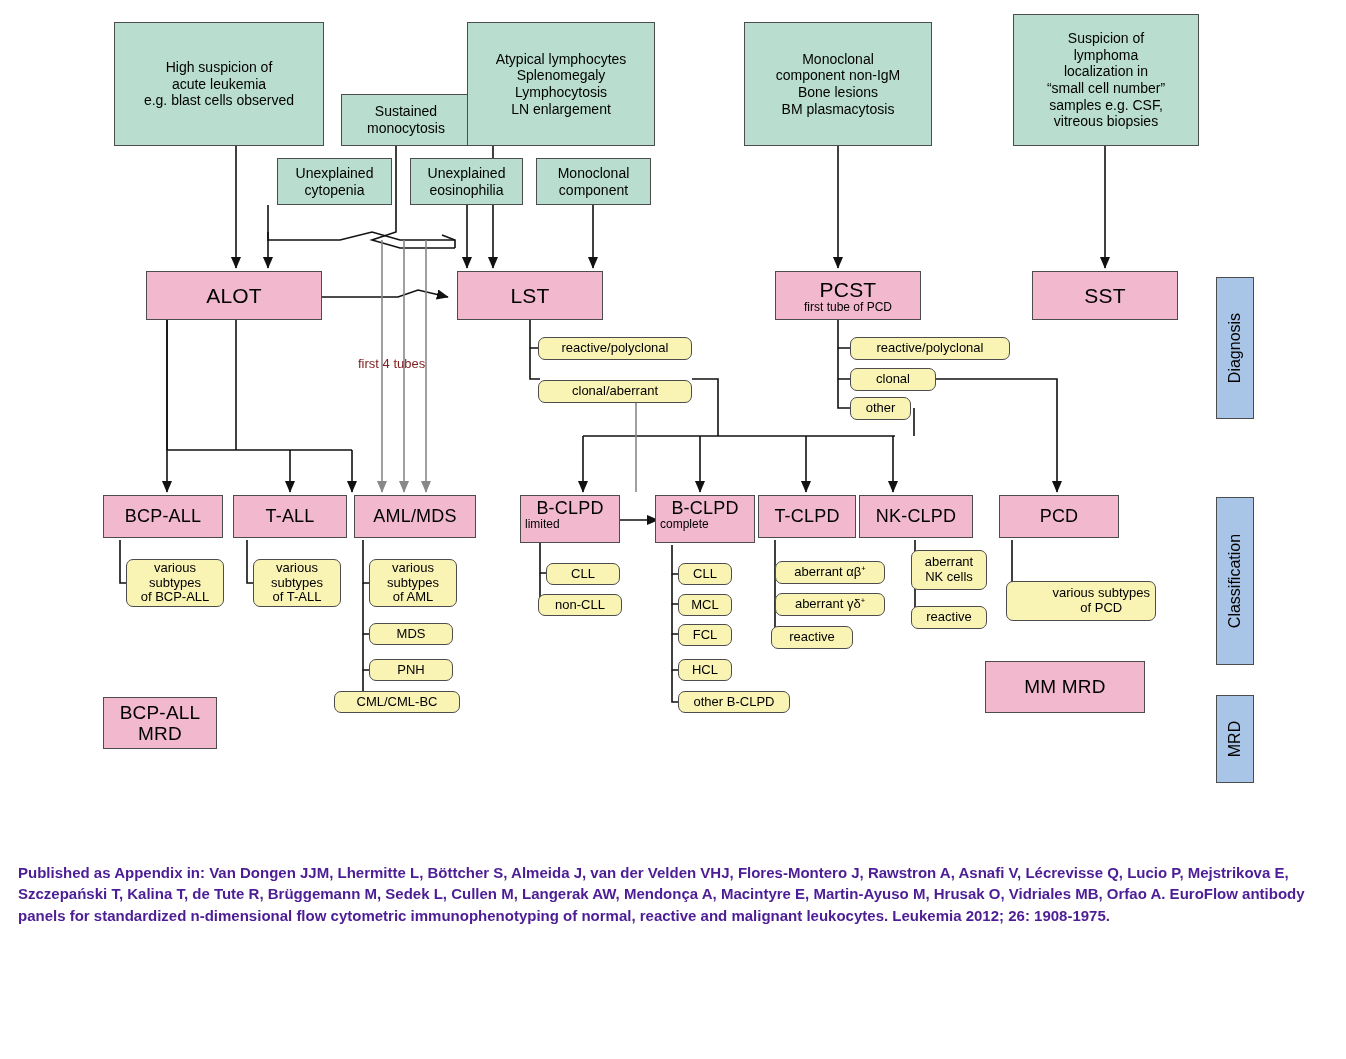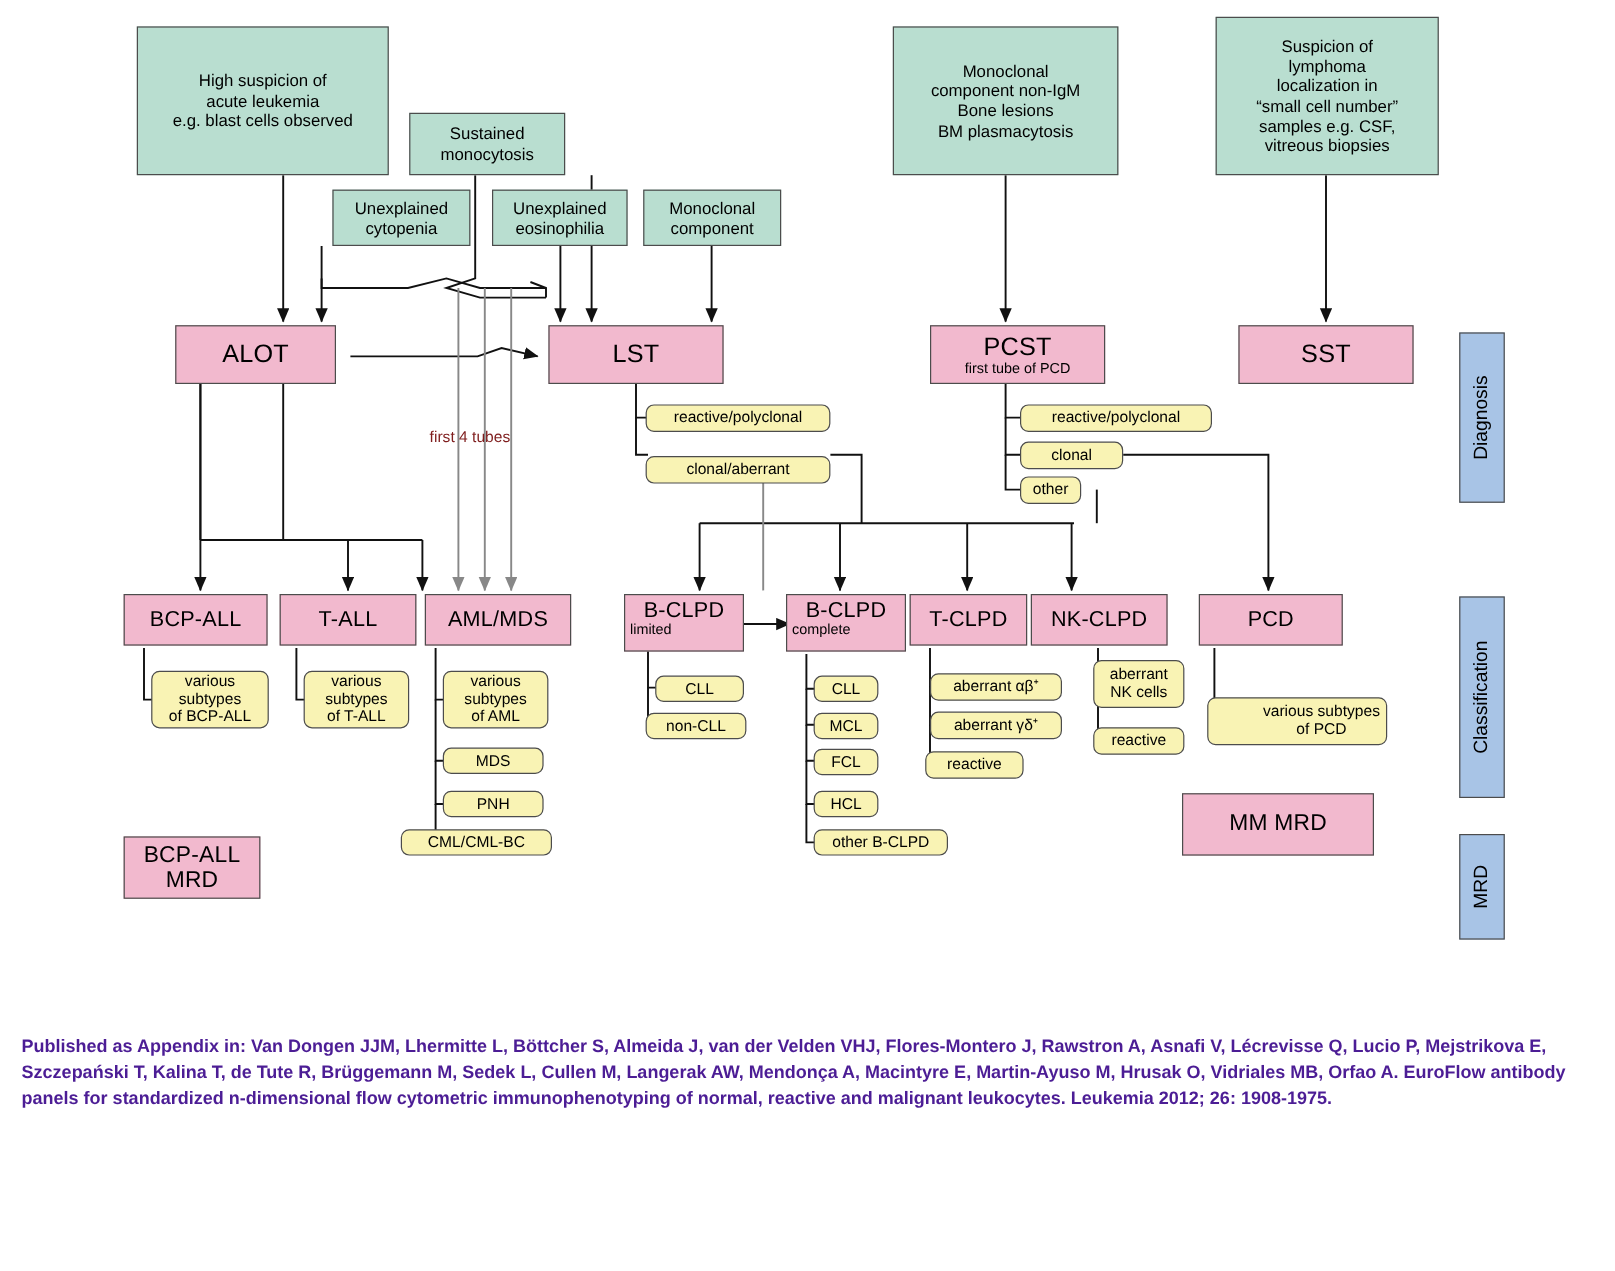--- a/index.html
+++ b/index.html
@@ -127,20 +127,26 @@
 e.g. blast cells observed</span>
   </div>
   <div class="node green" style="left:341px;top:94px;width:130px;height:52px;">
     <span style="white-space:pre-line">Sustained
 monocytosis</span>
   </div>
   <div class="node green" style="left:277px;top:158px;width:115px;height:47px;">
     <span style="white-space:pre-line">Unexplained
 cytopenia</span>
   </div>
+  <div class="node green" style="left:467px;top:22px;width:188px;height:124px;">
+    <span style="white-space:pre-line">Atypical lymphocytes
+Splenomegaly
+Lymphocytosis
+LN enlargement</span>
+  </div>
   <div class="node green" style="left:410px;top:158px;width:113px;height:47px;">
     <span style="white-space:pre-line">Unexplained
 eosinophilia</span>
   </div>
   <div class="node green" style="left:536px;top:158px;width:115px;height:47px;">
     <span style="white-space:pre-line">Monoclonal
 component</span>
   </div>
   <div class="node green" style="left:744px;top:22px;width:188px;height:124px;">
     <span style="white-space:pre-line">Monoclonal
@@ -150,21 +156,21 @@
   </div>
   <div class="node green" style="left:1013px;top:14px;width:186px;height:132px;">
     <span style="white-space:pre-line">Suspicion of
 lymphoma
 localization in
 “small cell number”
 samples e.g. CSF,
 vitreous biopsies</span>
   </div>
 
-  <div class="node pink" style="left:146px;top:271px;width:134px;height:49px;">
+  <div class="node pink" style="left:146px;top:271px;width:176px;height:49px;">
     <span class="main">ALOT</span>
   </div>
   <div class="node pink" style="left:457px;top:271px;width:146px;height:49px;">
     <span class="main">LST</span>
   </div>
   <div class="node pink" style="left:775px;top:271px;width:146px;height:49px;">
     <span class="main">PCST</span>
     <span class="sub">first tube of PCD</span>
   </div>
   <div class="node pink" style="left:1032px;top:271px;width:146px;height:49px;">
@@ -178,21 +184,21 @@
   </div>
   <div class="node yellow" style="left:538px;top:380px;width:154px;height:23px;">
     <span>clonal/aberrant</span>
   </div>
   <div class="node yellow" style="left:850px;top:337px;width:160px;height:23px;">
     <span>reactive/polyclonal</span>
   </div>
   <div class="node yellow" style="left:850px;top:368px;width:86px;height:23px;">
     <span>clonal</span>
   </div>
-  <div class="node yellow" style="left:850px;top:397px;width:51px;height:23px;">
+  <div class="node yellow" style="left:850px;top:397px;width:61px;height:23px;">
     <span>other</span>
   </div>
 
   <div class="node pink small" style="left:103px;top:495px;width:120px;height:43px;">
     <span class="main">BCP-ALL</span>
   </div>
   <div class="node pink small" style="left:233px;top:495px;width:114px;height:43px;">
     <span class="main">T-ALL</span>
   </div>
   <div class="node pink small" style="left:354px;top:495px;width:122px;height:43px;">

